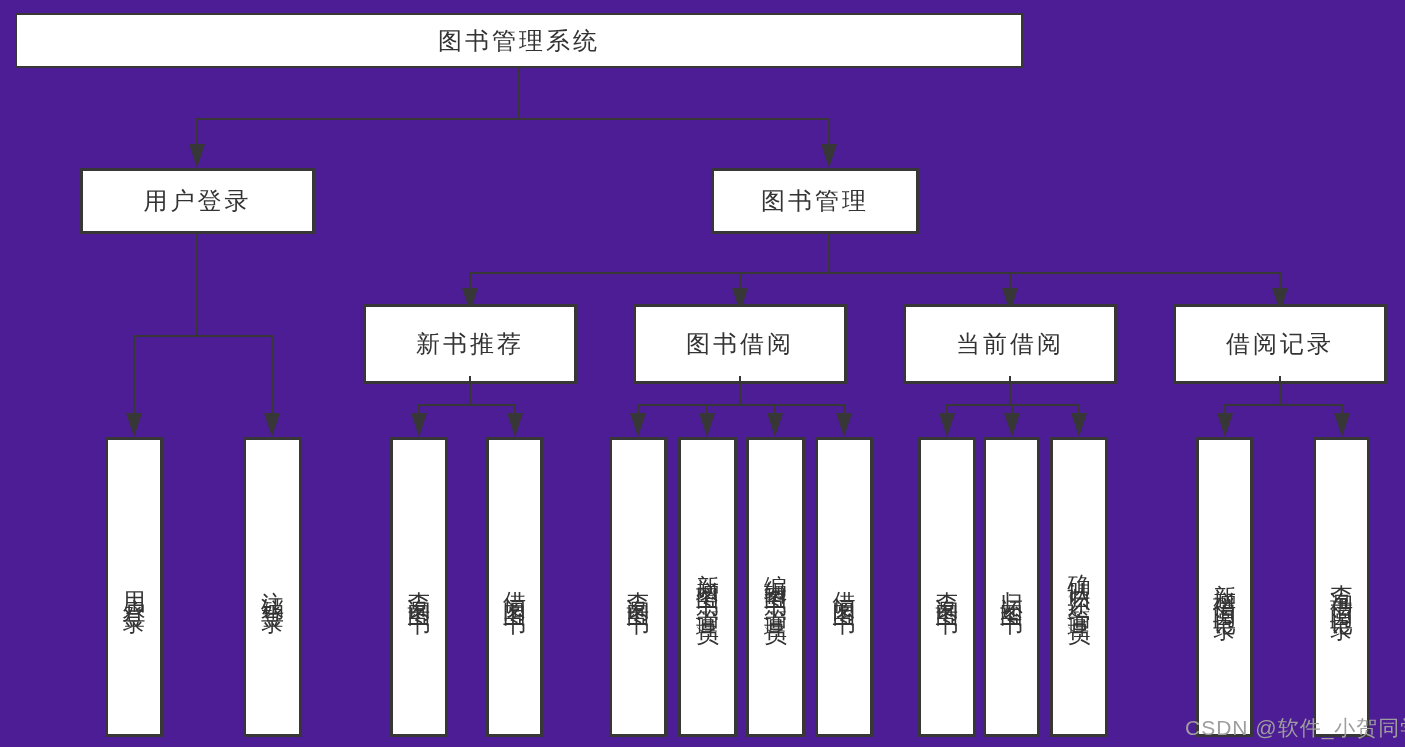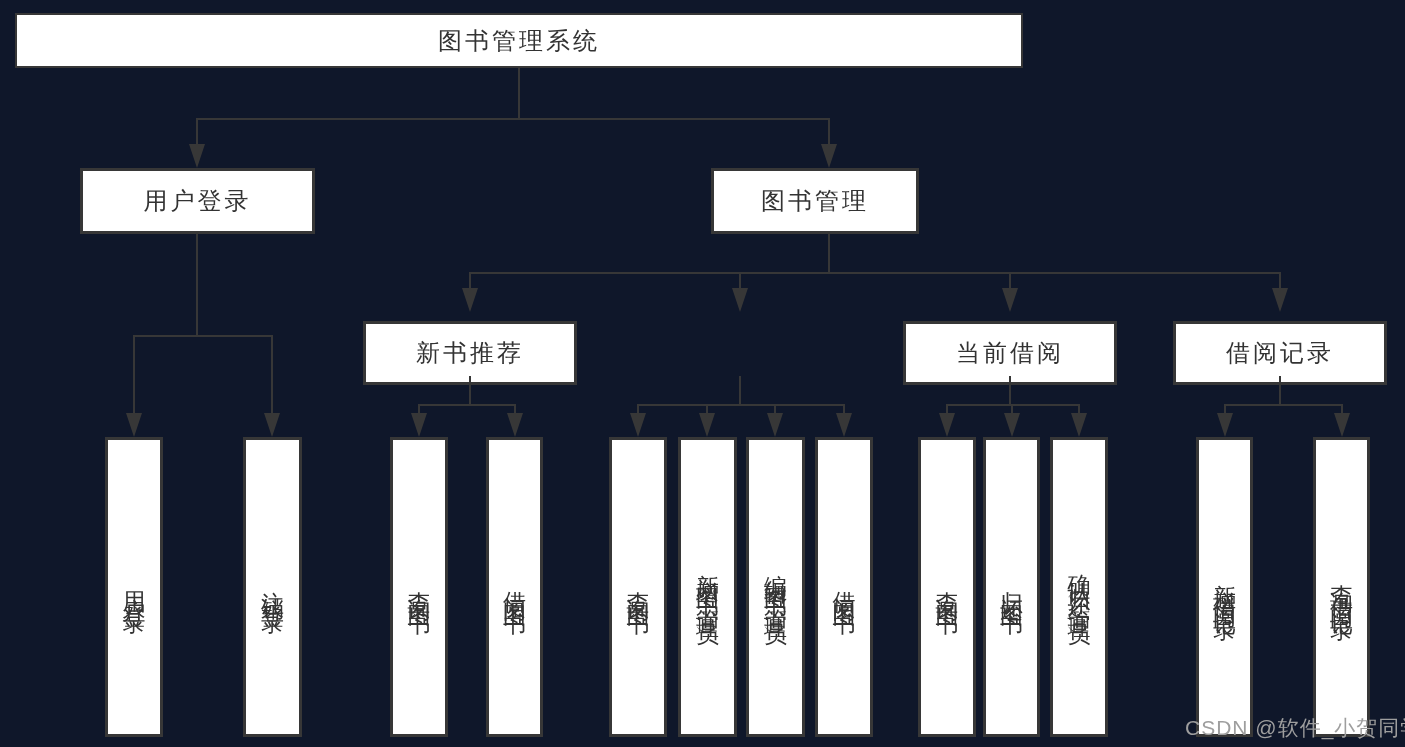--- a/index.html
+++ b/index.html
@@ -1,36 +1,36 @@
 <!DOCTYPE html>
 <html><head>
 <meta charset="utf-8">
 <style>
   html, body { margin: 0; padding: 0; background: #ffffff; }
   .stage {
     position: relative;
     width: 1405px;
     height: 747px;
-    background: #0f172a;
+    background: #4c1d95;
     font-family: "Liberation Sans", sans-serif;
     overflow: hidden;
   }
   .box {
     position: absolute;
     box-sizing: border-box;
     background: #ffffff;
     border: 3px solid #373737;
     display: flex;
     align-items: center;
     justify-content: center;
     color: #333333;
   }
   .root { border-width: 2px; }
   .l2 { top: 168px; height: 66px; }
-  .l3 { top: 321px; height: 64px; }
+  .l3 { top: 304px; height: 80px; }
   .leaf { top: 437px; height: 300px; }
   .hlabel {
     font-size: 24px;
     letter-spacing: 3px;
     white-space: nowrap;
     color: #333333;
   }
   .vlabel {
     writing-mode: vertical-rl;
     text-orientation: mixed;
@@ -102,20 +102,23 @@
   <div class="vl" style="left:739px;top:272px;height:18px;"></div>
   <div class="arrow" style="left:732px;top:288px;"></div>
   <div class="vl" style="left:1009px;top:272px;height:18px;"></div>
   <div class="arrow" style="left:1002px;top:288px;"></div>
   <div class="vl" style="left:1279px;top:272px;height:18px;"></div>
   <div class="arrow" style="left:1272px;top:288px;"></div>
 
   <div class="box l3" style="left:363px;width:214px;">
     <span class="hlabel">新书推荐</span>
   </div>
+  <div class="box l3" style="left:633px;width:214px;">
+    <span class="hlabel">图书借阅</span>
+  </div>
   <div class="box l3" style="left:1173px;width:214px;">
     <span class="hlabel">借阅记录</span>
   </div>
   <div class="box l3" style="left:903px;width:214px;">
     <span class="hlabel">当前借阅</span>
   </div>
 
   <div class="vl" style="left:469px;top:376px;height:28px;"></div>
   <div class="hl" style="left:418px;top:404px;width:98px;"></div>
   <div class="vl" style="left:418px;top:404px;height:11px;"></div>

